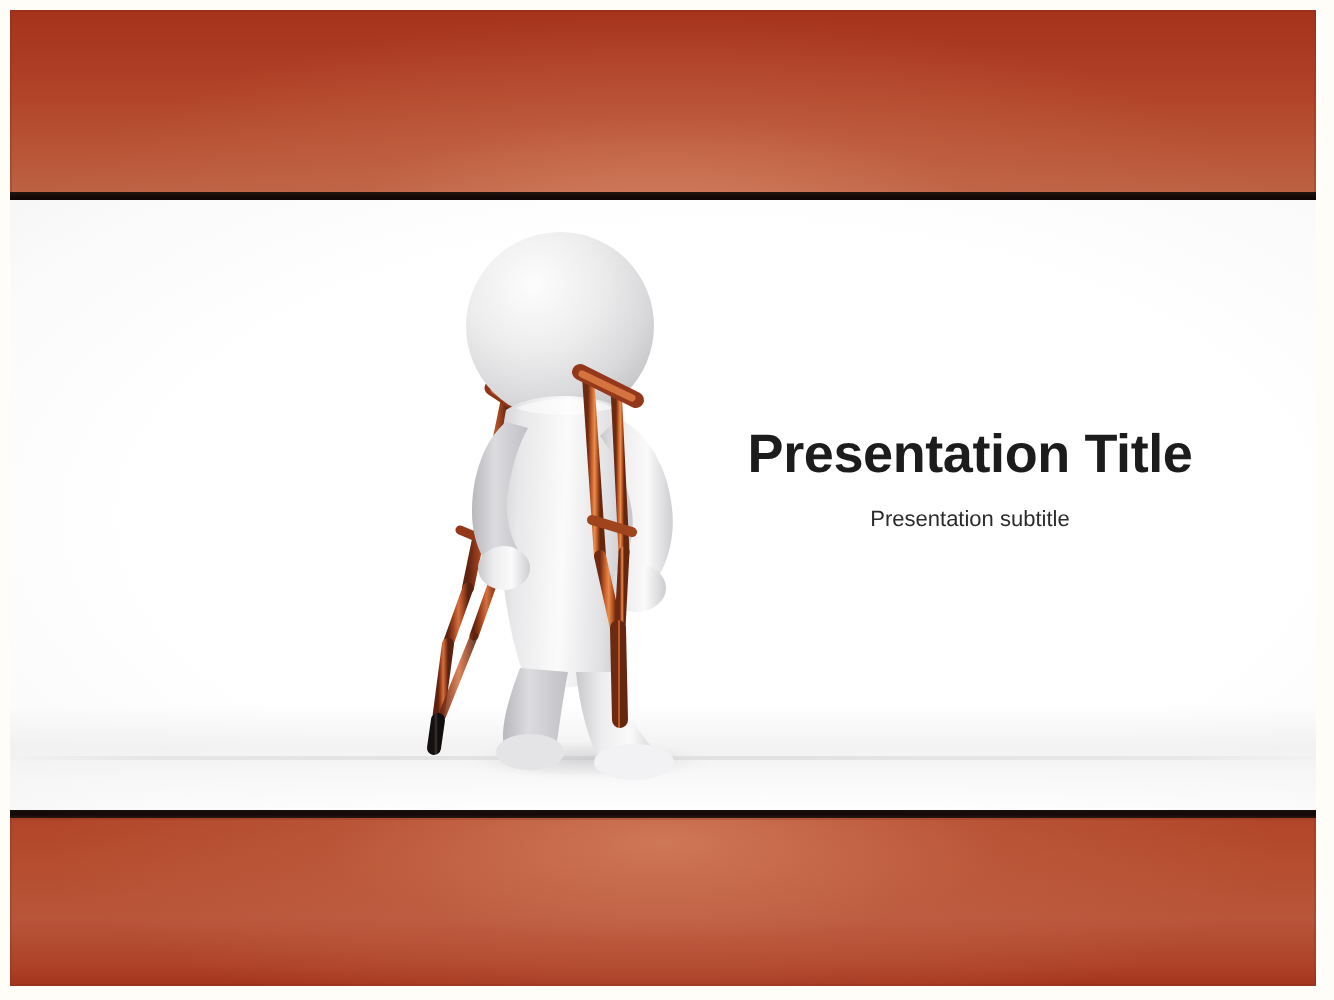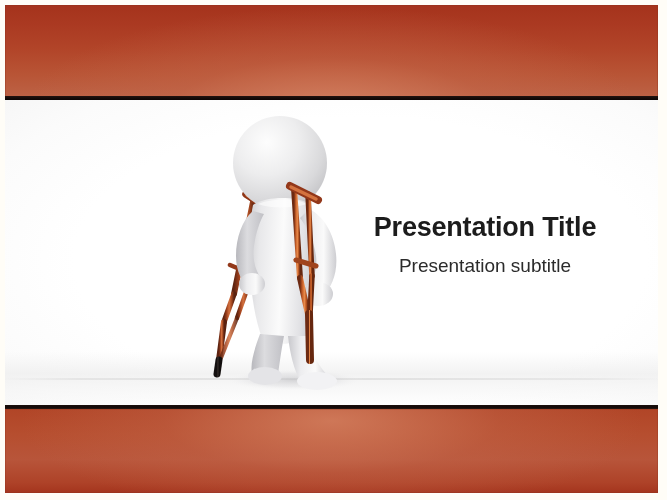--- a/index.html
+++ b/index.html
@@ -124,21 +124,21 @@
   .title {
     font-size: 27px;
     font-weight: bold;
     color: #1c1c1c;
     letter-spacing: -0.2px;
     line-height: 1.18;
     margin: 0;
     white-space: nowrap;
   }
   .subtitle {
-    font-size: 19px;
+    font-size: 11px;
     font-weight: normal;
     color: #2b2b2b;
     line-height: 1.25;
     margin: 10px 0 0 0;
     white-space: nowrap;
   }
 
   
   .figure {
     position: absolute;

